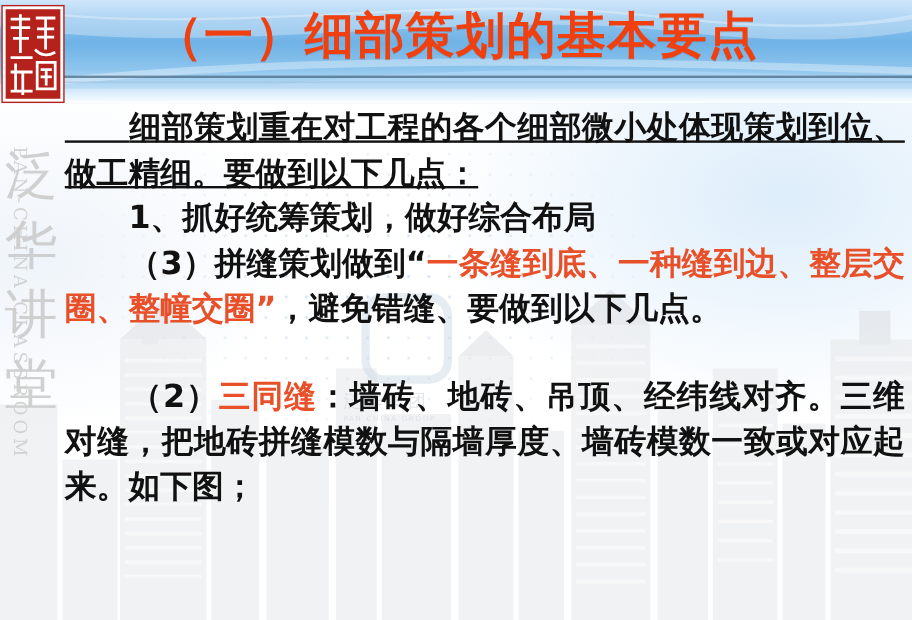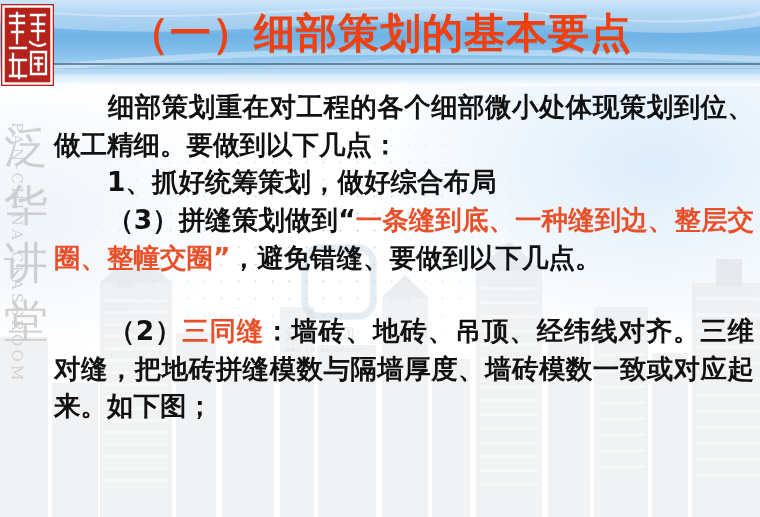--- a/index.html
+++ b/index.html
@@ -57,21 +57,21 @@
     background:#9fc3de;opacity:.8;
   }
   .header .strip{
     position:absolute;left:0;top:74px;width:760px;height:12px;
     background:linear-gradient(180deg,#cfe7fa 0%,#eaf5fd 60%,#ffffff 100%);
   }
   .title{
     position:absolute;left:0;top:5px;width:760px;text-align:center;
     font-size:41px;line-height:56px;font-weight:bold;
     color:#f0400f;
-    font-family:Liberation Sans, sans-serif;
+    font-family:Liberation Mono, monospace;
     letter-spacing:1px;
     text-shadow:0 1px 0 rgba(120,20,0,.18);
     white-space:nowrap;
   }
 
   
   .seal{
     position:absolute;left:1px;top:4px;width:53px;height:82px;
   }
 
@@ -97,21 +97,21 @@
     position:absolute;left:0;top:88px;width:760px;height:420px;
   }
   .para{
     position:absolute;left:54px;width:700px;
     font-size:26.5px;line-height:37.5px;
     color:#111111;font-weight:bold;
     font-family:"DejaVu Sans","Liberation Sans",sans-serif;
     letter-spacing:0px;
     text-align:justify;text-justify:inter-character;
   }
-  .p1{top:0px;}
+  .p1{top:0px;text-decoration:underline;}
   .p2{top:75px;}
   .p3{top:113px;}
   .p4{top:224px;}
   .ind{padding-left:0;}
   .ind::before{content:"\3000\3000";}
   .hl{color:#e8502a;}
 </style>
 </head>
 <body>
 

